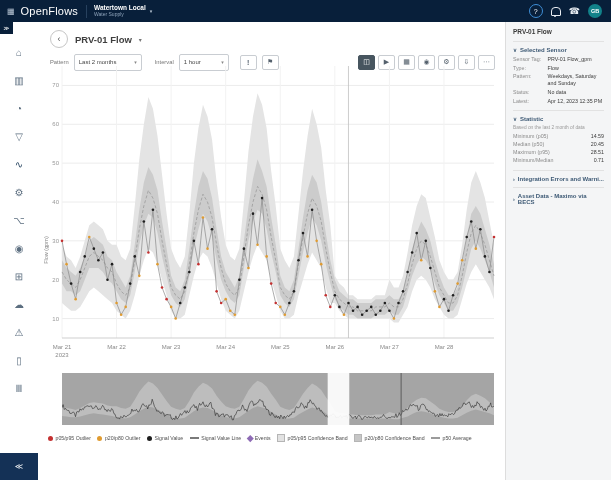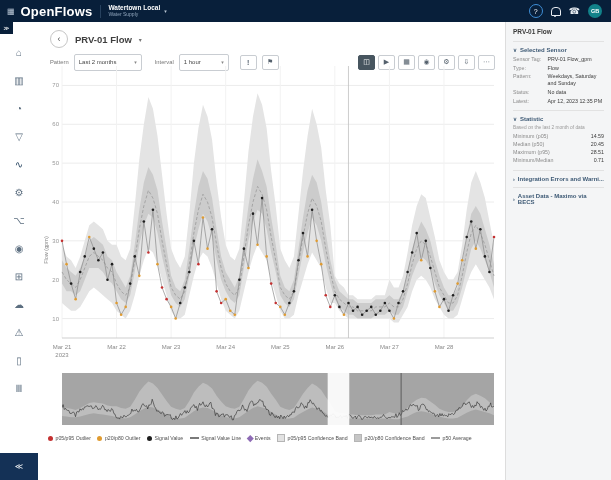--- a/index.html
+++ b/index.html
@@ -1,20 +1,20 @@
 <!DOCTYPE html>
 <html><head>
 <meta charset="utf-8">
 <style>
   html,body{margin:0;padding:0;background:#d8d8d8;}
   #app{position:relative;width:611px;height:480px;background:#fff;font-family:"Liberation Sans",sans-serif;overflow:hidden;-webkit-font-smoothing:antialiased;}
   
   .topbar{position:absolute;left:0;top:0;width:611px;height:22px;background:#081f3a;display:flex;align-items:center;color:#fff;z-index:5;}
   .apps-glyph{font-size:8px;color:#c2cfdd;margin:0 6px 0 7px;}
-  .product{font-size:13px;font-weight:700;letter-spacing:.2px;margin-right:8px;}
+  .product{font-size:11px;font-weight:400;letter-spacing:.2px;margin-right:8px;}
   .tb-sep{width:1px;height:13px;background:#27415e;margin-right:7px;}
   .org{display:flex;flex-direction:column;line-height:1.05;margin-right:4px;}
   .org-name{font-size:6.5px;font-weight:600;}
   .org-sub{font-size:5px;color:#8ea3ba;}
   .tb-caret{font-size:5px;color:#b9c6d4;margin-right:6px;}
   .tb-right{margin-left:auto;display:flex;align-items:center;gap:8px;padding-right:9px;}
   .help-ring{width:12px;height:12px;border:1.5px solid #3e8ed6;border-radius:50%;display:flex;align-items:center;justify-content:center;font-size:7px;color:#fff;}
   .bell{position:relative;width:8px;height:7px;border:1.2px solid #e8edf2;border-radius:4px 4px 1px 1px;}
   .bell:after{content:"";position:absolute;left:2.2px;bottom:-2.6px;width:2.2px;height:2.2px;border-radius:50%;background:#e8edf2;}
   .phone{font-size:9px;color:#e8edf2;line-height:1;}

